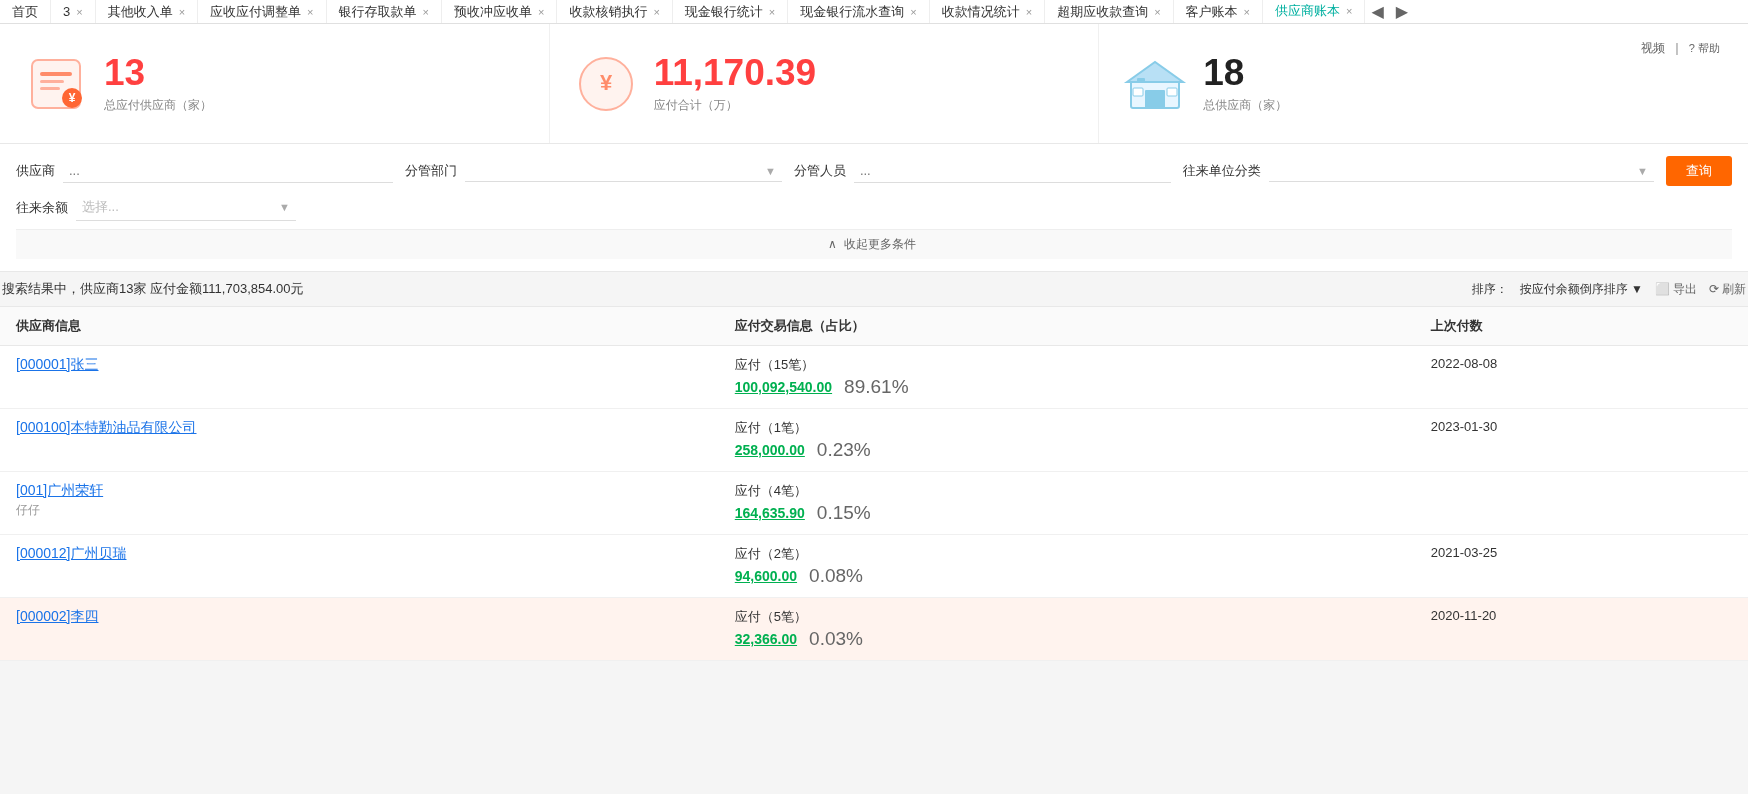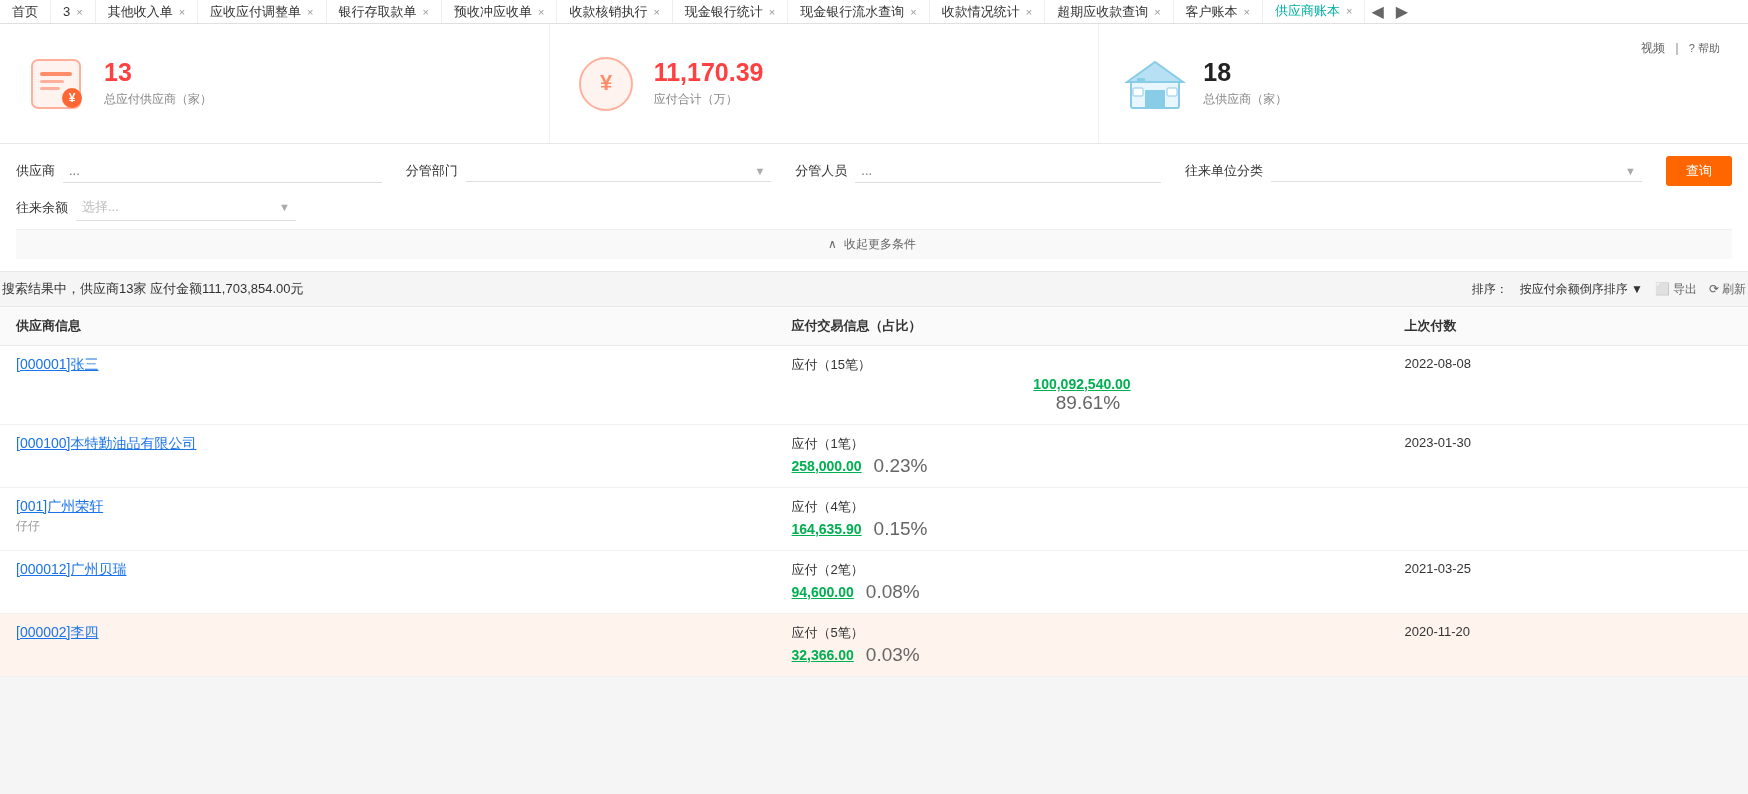--- a/index.html
+++ b/index.html
@@ -24,36 +24,36 @@
       display: flex; background: #fff; border-bottom: 1px solid #e8e8e8; padding: 0;
       height: 120px;
     }
     .summary-card {
       display: flex; align-items: center; padding: 16px 24px; flex: 1;
       border-right: 1px solid #f0f0f0;
     }
     .summary-card:last-child { border-right: none; }
     .card-icon { width: 64px; height: 64px; margin-right: 16px; flex-shrink: 0; }
     .card-content { display: flex; flex-direction: column; }
-    .card-number { font-size: 25px; font-weight: bold; color: #ff4040; line-height: 1.1; }
+    .card-number { font-size: 37px; font-weight: bold; color: #ff4040; line-height: 1.1; }
     .card-label { font-size: 12px; color: #888; margin-top: 4px; }
 
     
     .top-actions {
       display: flex; align-items: center; padding: 0 16px; font-size: 12px; color: #666;
       flex-shrink: 0; align-self: flex-start; margin-top: 8px; margin-right: 4px;
     }
     .top-actions span { cursor: pointer; }
     .top-actions .divider { margin: 0 6px; }
 
     
     .filter-area {
       background: #fff; padding: 12px 16px; border-bottom: 1px solid #e8e8e8;
     }
-    .filter-row { display: flex; align-items: center; margin-bottom: 8px; gap: 24px; }
+    .filter-row { display: flex; align-items: center; margin-bottom: 8px; gap: 12px; }
     .filter-row:last-child { margin-bottom: 0; }
     .filter-item { display: flex; align-items: center; flex: 1; }
     .filter-label { font-size: 13px; color: #333; white-space: nowrap; margin-right: 8px; }
     .filter-input {
       flex: 1; border: none; border-bottom: 1px solid #ddd; padding: 4px 6px;
       font-size: 13px; color: #999; outline: none; background: transparent;
     }
     .filter-select {
       flex: 1; border: none; border-bottom: 1px solid #ddd; padding: 4px 6px;
       font-size: 13px; color: #999; outline: none; background: transparent;
@@ -293,21 +293,21 @@
         <th>供应商信息</th>
         <th>应付交易信息（占比）</th>
         <th>上次付数</th>
       </tr>
     </thead>
     <tbody id="table-body">
     <tr>
           <td><a class="supplier-link">[000001]张三</a></td>
           <td>
             <div class="tx-label">应付（15笔）</div>
-            <div style="display: flex; align-items: center; margin-top: 2px; flex-direction: column;">
+            <div style="display: flex; align-items: center; margin-top: 2px;">
               <span class="tx-amount">100,092,540.00</span>
               <span class="tx-percent">89.61%</span>
             </div>
           </td>
           <td class="last-pay">2022-08-08</td>
         </tr>
         <tr>
           <td><a class="supplier-link">[000100]本特勤油品有限公司</a></td>
           <td>
             <div class="tx-label">应付（1笔）</div>

